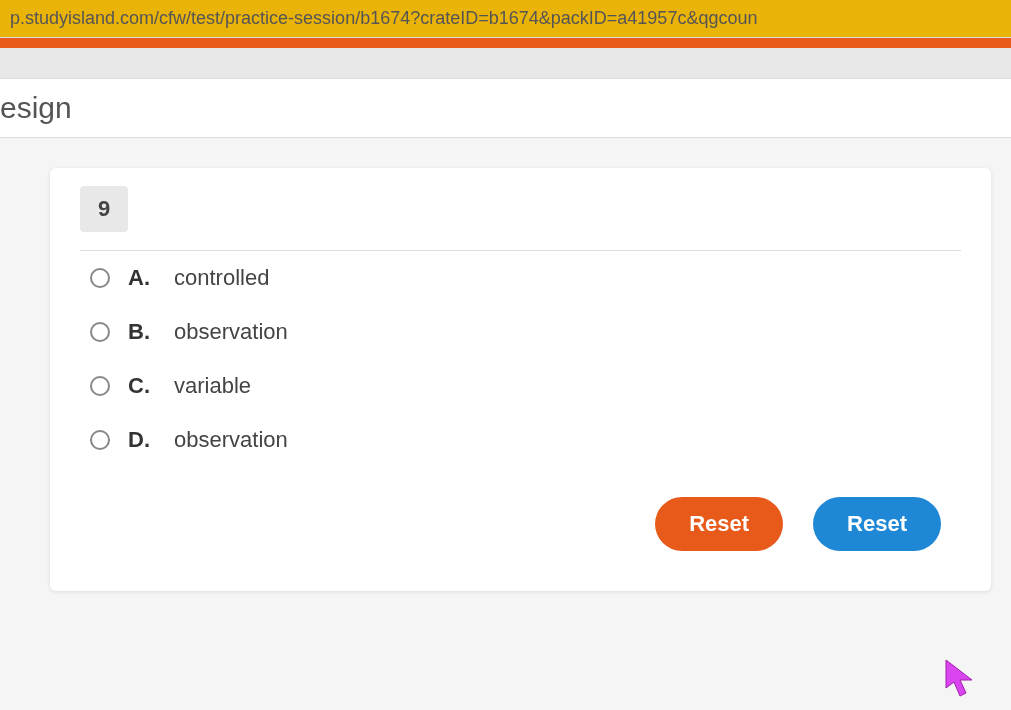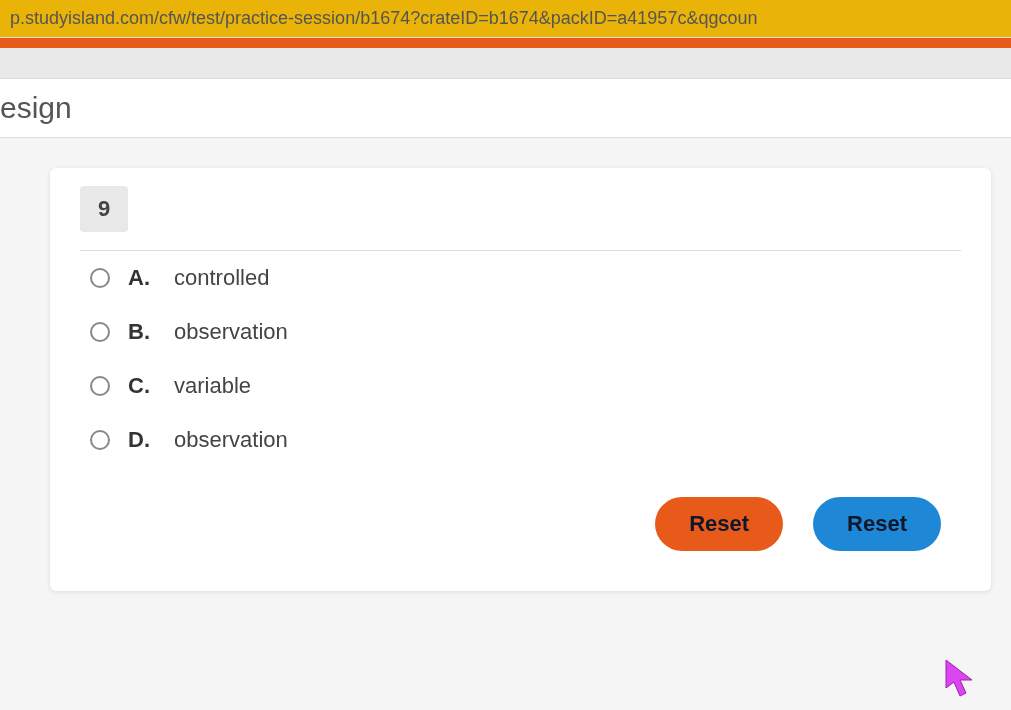--- a/index.html
+++ b/index.html
@@ -107,21 +107,21 @@
       justify-content: flex-end;
       gap: 30px;
       padding: 30px 20px 0 0;
     }
     .btn {
       padding: 14px 34px;
       border-radius: 30px;
       border: none;
       font-size: 22px;
       font-weight: bold;
-      color: #0f172a;
+      color: #ffffff;
       cursor: pointer;
     }
     .btn-reset {
       background: #e85a1a;
     }
     .btn-submit {
       background: #1e88d6;
     }
     .cursor {
       position: absolute;

